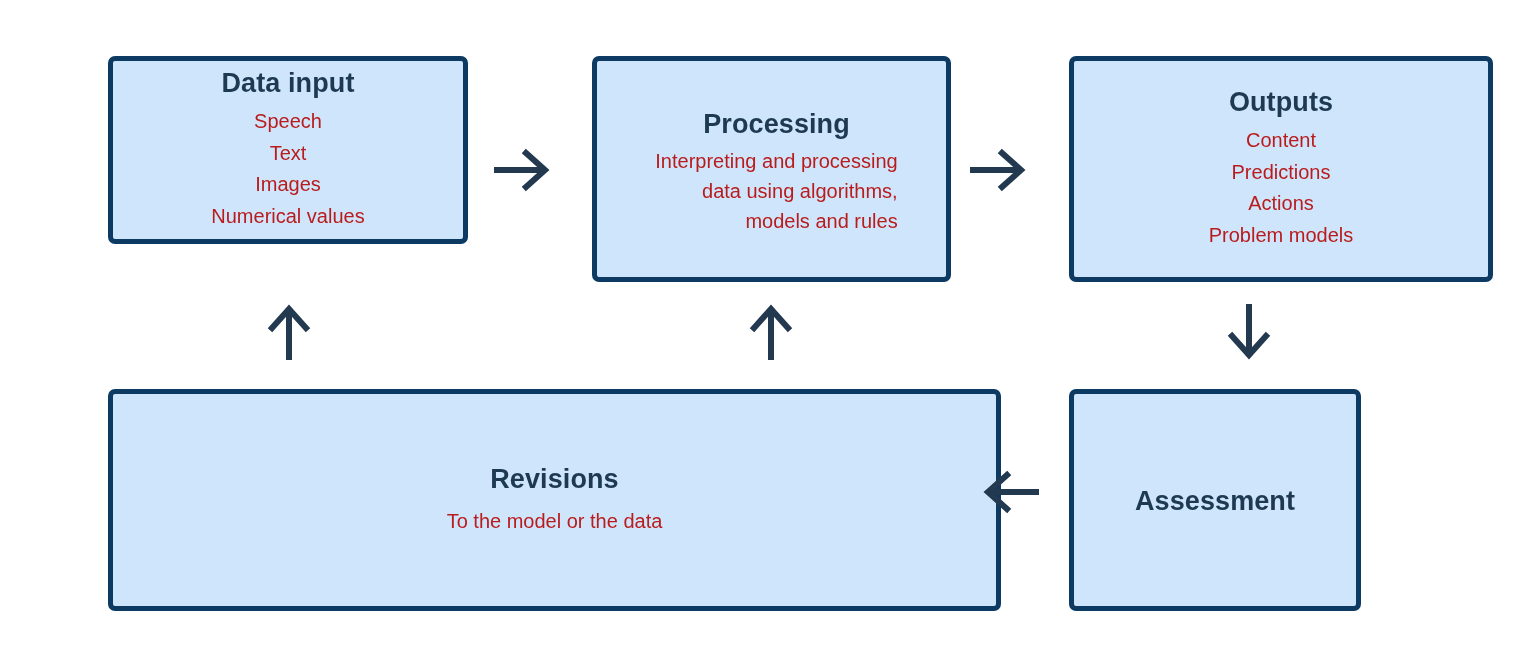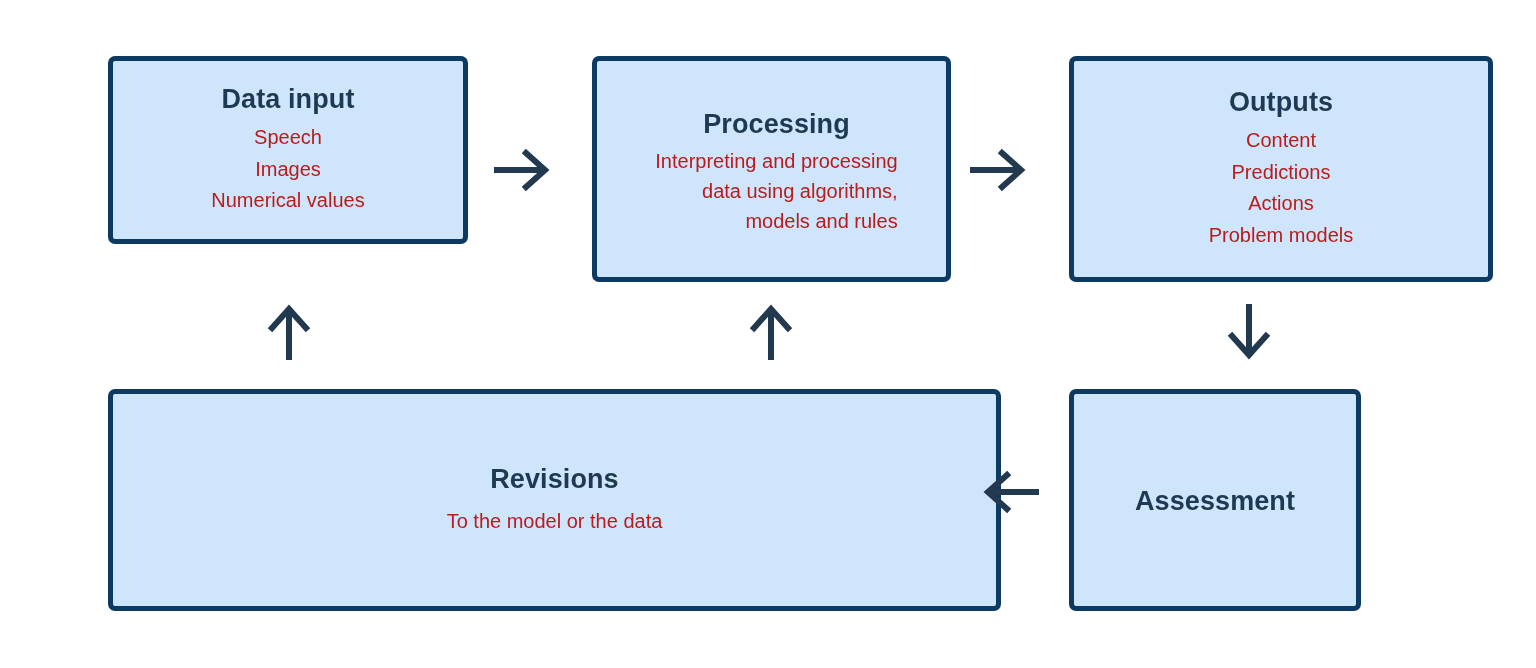--- a/index.html
+++ b/index.html
@@ -85,20 +85,21 @@
 </style>
 </head>
 <body>
 
 <div id="canvas">
 
   <div class="node" id="node-data-input">
     <div class="node-title">Data input</div>
     <div class="node-lines">
       <span class="node-line">Speech</span>
+      <span class="node-line">Text</span>
       <span class="node-line">Images</span>
       <span class="node-line">Numerical values</span>
     </div>
   </div>
 
   <div class="arrow" id="arrow-input-processing">
     <svg width="64" height="48" viewBox="0 0 64 48" aria-hidden="true">
       <g stroke="#22394f" stroke-width="6" fill="none" stroke-linecap="butt" stroke-linejoin="miter">
         <line x1="4" y1="24" x2="52" y2="24"></line>
         <polyline points="36,7 55,24 36,41" stroke-linecap="square"></polyline>

